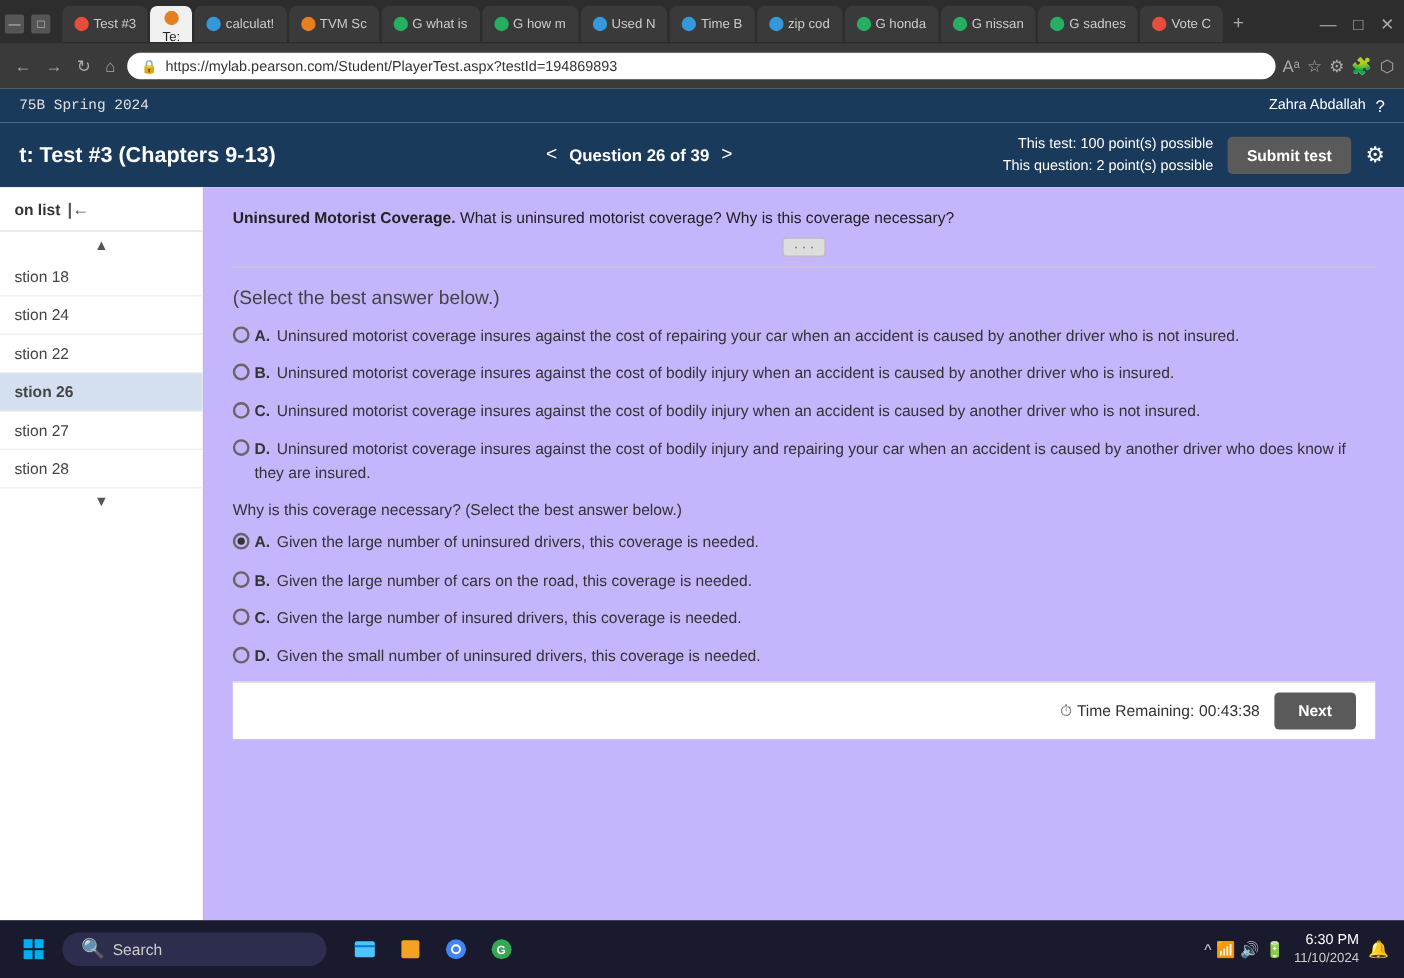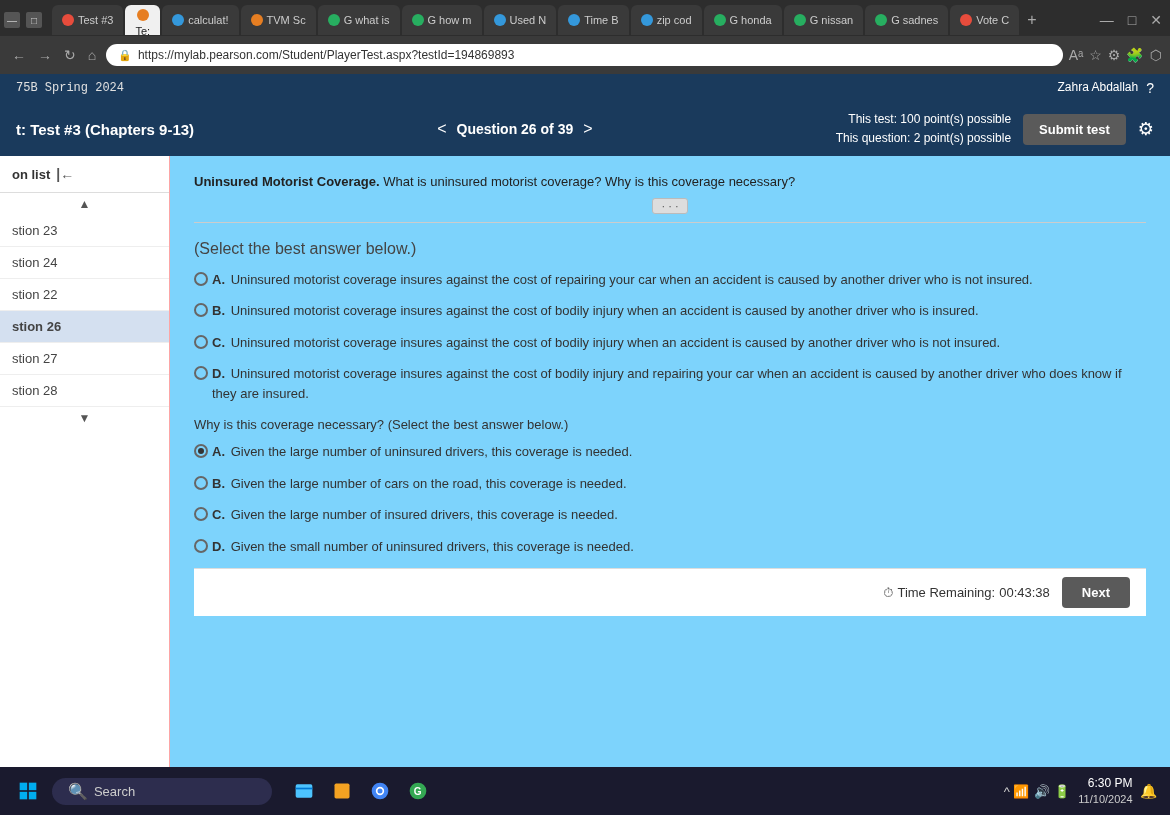--- a/index.html
+++ b/index.html
@@ -166,21 +166,21 @@
     .test-header {
       background: #1a3a5c;
       color: #fff;
       padding: 8px 16px;
       display: flex;
       align-items: center;
       justify-content: space-between;
     }
 
     .test-title {
-      font-size: 15px;
+      font-size: 18px;
       font-weight: bold;
       color: #fff;
     }
 
     .question-nav {
       display: flex;
       align-items: center;
       gap: 10px;
       font-size: 14px;
       font-weight: bold;
@@ -255,21 +255,21 @@
       color: #555;
       cursor: pointer;
       font-size: 12px;
     }
 
     
     .question-area {
       flex: 1;
       padding: 16px 24px;
       overflow-y: auto;
-      background: #7dd3fc;
+      background: #c4b5fd;
     }
 
     .question-text-main {
       font-size: 13px;
       color: #222;
       margin-bottom: 6px;
       line-height: 1.5;
     }
 
     .question-text-main strong {
@@ -578,21 +578,21 @@
 
   <div class="main-content">
 
     <div class="sidebar">
       <div class="sidebar-header">
         <span>on list</span>
         <span class="sidebar-arrow">|←</span>
       </div>
       <div class="sidebar-scroll-btn">▲</div>
       <div class="sidebar-item">
-        <span>stion 23</span>
+        <span>stion 18</span>
       </div>
       <div class="sidebar-item">
         <span>stion 24</span>
       </div>
       <div class="sidebar-item">
         <span>stion 22</span>
       </div>
       <div class="sidebar-item active">
         <span>stion 26</span>
       </div>

